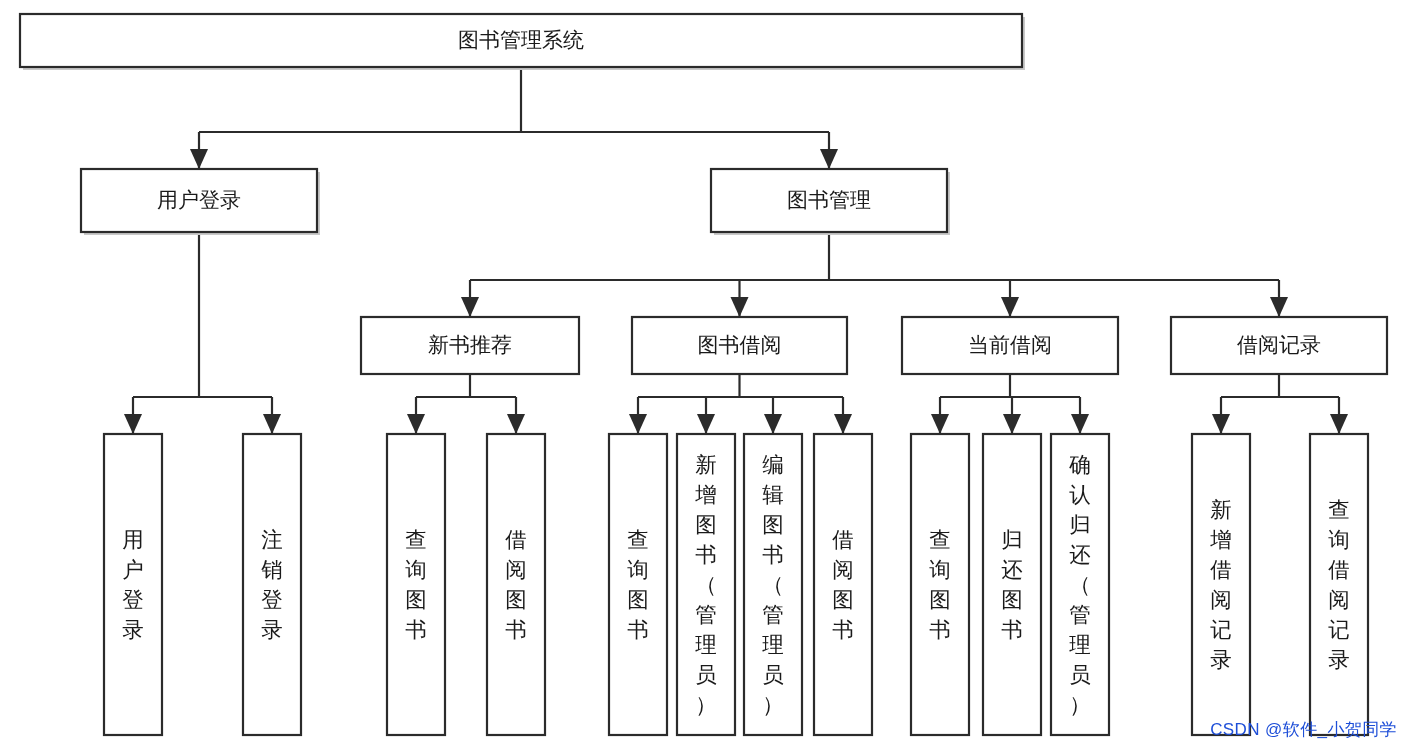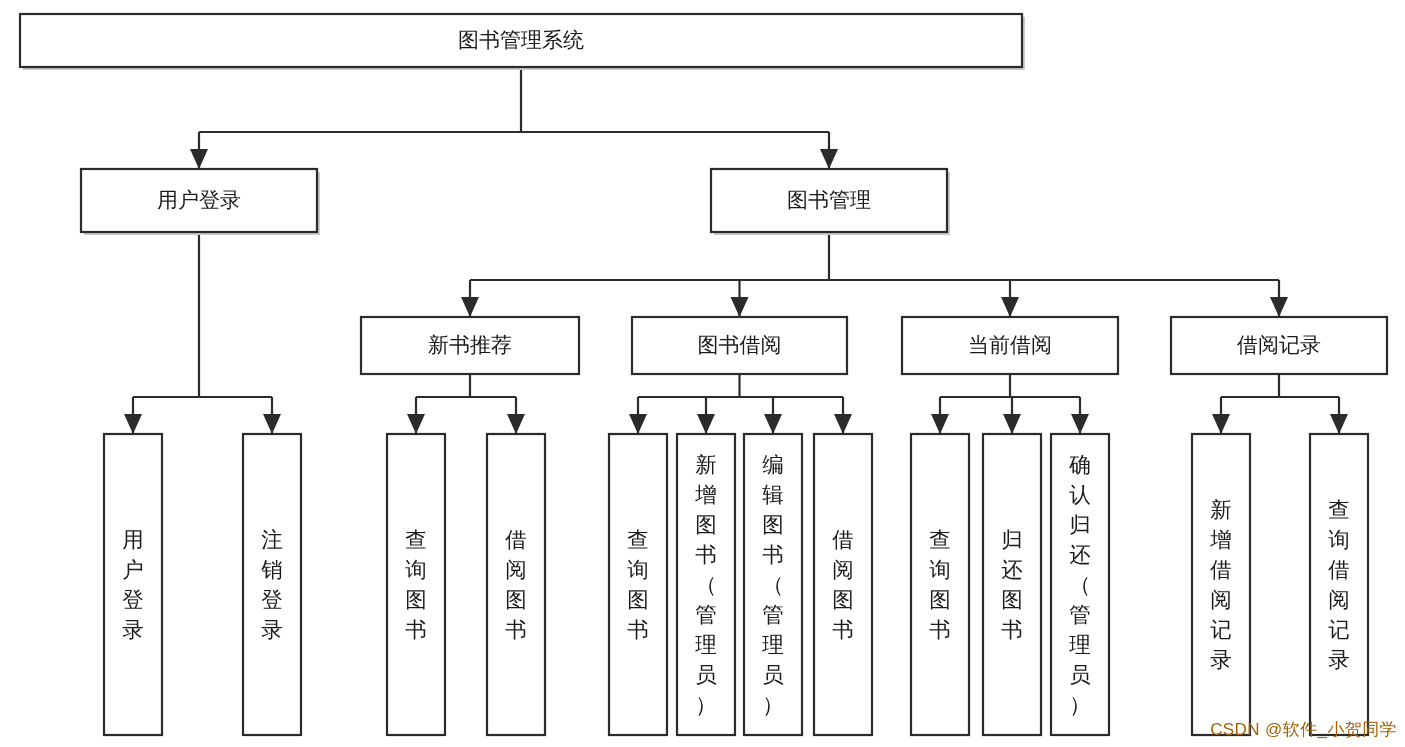--- a/index.html
+++ b/index.html
@@ -57,21 +57,21 @@
   .arrow-head {
     fill: #2b2b2b;
     stroke: none;
   }
   .watermark {
     position: absolute;
     right: 8px;
     bottom: 6px;
     font-family: "Liberation Sans", "DejaVu Sans", sans-serif;
     font-size: 17px;
-    color: #a16207;
+    color: #1d4ed8;
     letter-spacing: 0.4px;
     white-space: nowrap;
     pointer-events: none;
   }
 </style>
 </head>
 <body>
 
 <div id="diagram-root">
   <svg class="flowchart" viewBox="0 0 1405 747" xmlns="http://www.w3.org/2000/svg">

